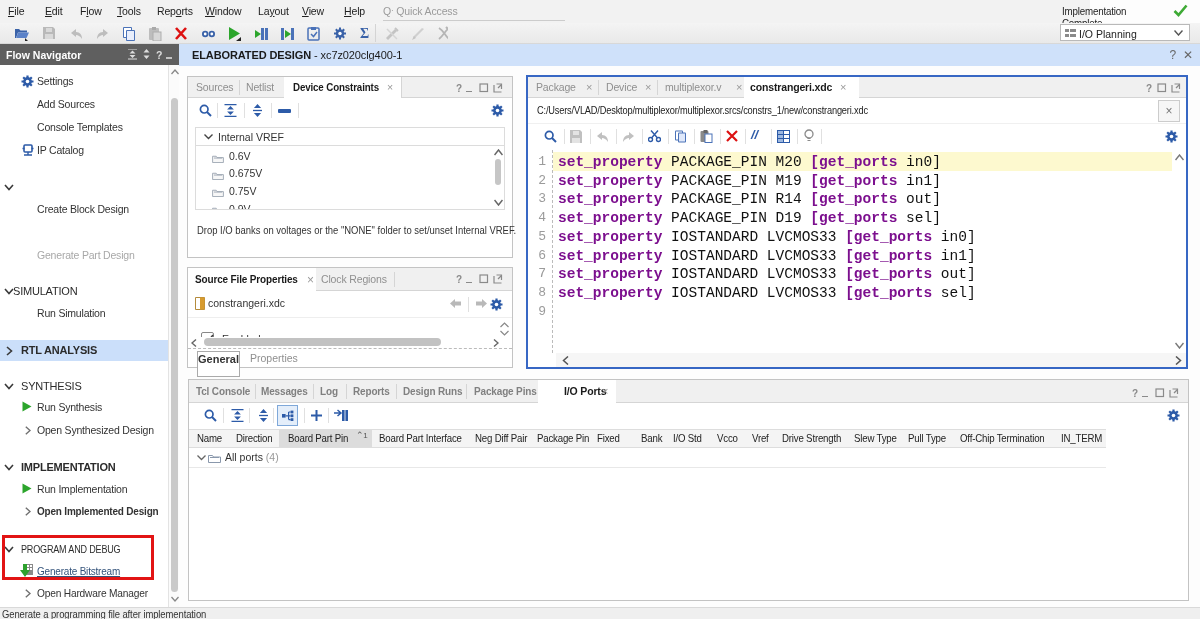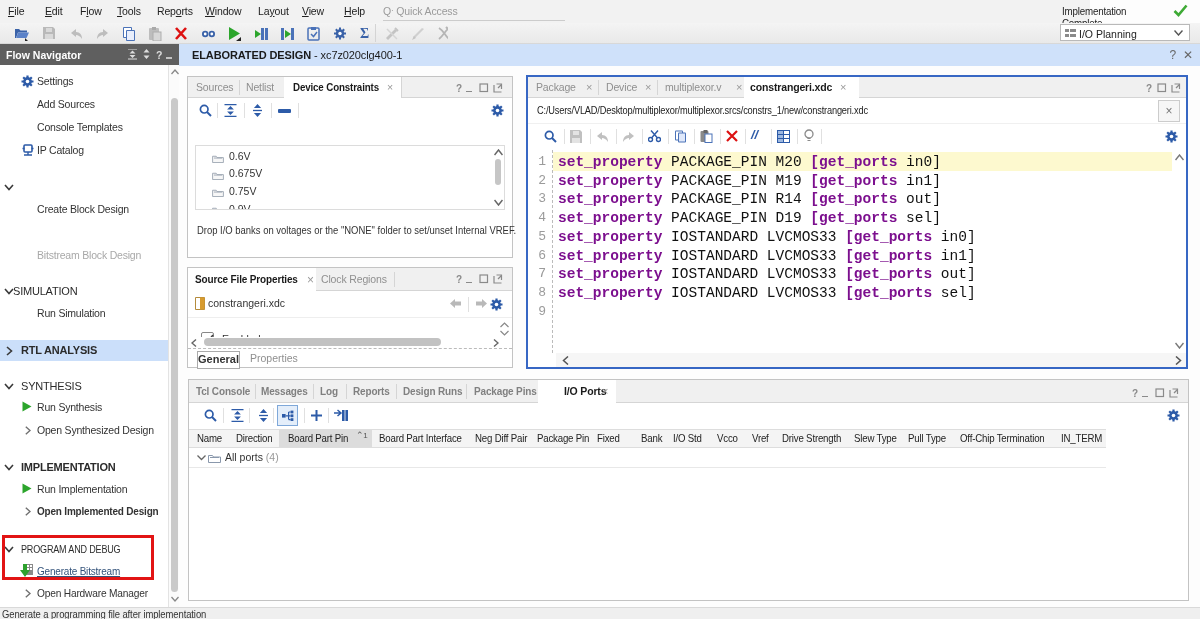--- a/index.html
+++ b/index.html
@@ -197,21 +197,21 @@
   <svg class="abs" style="left:22px;top:79px" width="12" height="13" viewBox="0 0 12 13">
       <rect x="2" y="1" width="8" height="7" rx="1" fill="none" stroke="#2d5ba8" stroke-width="1.6"></rect>
       <path d="M6 8 v3 M2 11 h8 M0.5 4.5 h2 M9.5 4.5 h2" stroke="#2d5ba8" stroke-width="1.4"></path>
     </svg>
   <div class="nrow" style="top:75px;left:37px">IP Catalog</div>
 
   <svg class="abs" style="left:4px;top:119px" width="10" height="7" viewBox="0 0 10 7">
       <path d="M1 1 L5 5.5 L9 1" stroke="#3a3a3a" stroke-width="1.6" fill="none"></path>
     </svg>
   <div class="nrow" style="top:134px;left:37px">Create Block Design</div>
-  <div class="nrow gray" style="top:180px;left:37px">Bitstream Block Design</div>
+  <div class="nrow gray" style="top:180px;left:37px">Generate Part Design</div>
 
   <svg class="abs" style="left:4px;top:223px" width="10" height="7" viewBox="0 0 10 7">
       <path d="M1 1 L5 5.5 L9 1" stroke="#3a3a3a" stroke-width="1.6" fill="none"></path>
     </svg>
   <div class="nrow nsec" style="top:216px;left:13px">SIMULATION</div>
   <div class="nrow" style="top:238px;left:37px">Run Simulation</div>
 
   <svg class="abs" style="left:6px;top:281px" width="7" height="10" viewBox="0 0 7 10">
       <path d="M1 1 L5.5 5 L1 9" stroke="#3a3a3a" stroke-width="1.6" fill="none"></path>
     </svg>
@@ -312,20 +312,26 @@
     <div class="abs" style="left:110px;top:4px;width:1px;height:15px;background:#e0e0e0"></div>
     <svg class="abs" style="right:8px;top:5px" width="13" height="13" viewBox="0 0 13 13">
         <circle cx="6.5" cy="6.5" r="4.4" fill="#2d5ba8"></circle>
         <g stroke="#2d5ba8" stroke-width="2.2">
           <path d="M6.5 0.5 v12 M0.5 6.5 h12 M2.2 2.2 l8.6 8.6 M10.8 2.2 l-8.6 8.6"></path>
         </g>
         <circle cx="6.5" cy="6.5" r="1.8" fill="#fff"></circle>
       </svg>
   </div>
 
+  <div class="abs" style="left:7px;top:50px;right:7px;height:18px;border:1px solid #dcdcdc;border-bottom:none">
+    <svg class="abs" style="left:8px;top:6px" width="9" height="6" viewBox="0 0 9 6">
+        <path d="M0.5 0.5 L4.5 4.5 L8.5 0.5" stroke="#444" stroke-width="1.4" fill="none"></path>
+      </svg>
+    <span class="abs" style="left:22px;top:3px;font-size:10.5px">Internal VREF</span>
+  </div>
   <div class="abs" style="left:7px;top:68px;right:7px;height:65px;border:1px solid #dcdcdc;overflow:hidden">
 <svg class="abs" style="left:16px;top:8px" width="12" height="9" viewBox="0 0 13 10">
         <path d="M0.5 9.5 v-7 h4 l1 1.5 h7 v5.5 z" fill="#f7f7f7" stroke="#9aa4b0"></path>
         <path d="M2 4.5 h9" stroke="#9aa4b0"></path>
       </svg>
     <div class="abs" style="left:33px;top:4px;font-size:10.5px">0.6V</div>
 <svg class="abs" style="left:16px;top:25px" width="12" height="9" viewBox="0 0 13 10">
         <path d="M0.5 9.5 v-7 h4 l1 1.5 h7 v5.5 z" fill="#f7f7f7" stroke="#9aa4b0"></path>
         <path d="M2 4.5 h9" stroke="#9aa4b0"></path>
       </svg>
@@ -405,21 +411,21 @@
   <div class="abs" style="left:0;top:69px;width:100%;height:11px">
     <svg class="abs" style="left:3px;top:2px" width="6" height="8" viewBox="0 0 6 8">
         <path d="M5 0.5 L1 4 L5 7.5" stroke="#666" stroke-width="1.4" fill="none"></path>
       </svg>
     <div class="abs" style="left:16px;top:1px;width:237px;height:8px;background:#c2c2c2;border-radius:4px"></div>
     <svg class="abs" style="left:305px;top:2px" width="6" height="8" viewBox="0 0 6 8">
         <path d="M1 0.5 L5 4 L1 7.5" stroke="#666" stroke-width="1.4" fill="none"></path>
       </svg>
   </div>
   <div class="abs" style="left:0;top:80px;width:100%;border-top:1px dashed #bbb"></div>
-  <div class="abs" style="left:9px;top:83px;width:43px;height:18px;border:1px solid #aaa;background:#fff;font-weight:bold;font-size:11px;text-align:left;line-height:14px">General</div>
+  <div class="abs" style="left:9px;top:83px;width:43px;height:26px;border:1px solid #aaa;background:#fff;font-weight:bold;font-size:11px;text-align:left;line-height:14px">General</div>
   <span class="abs" style="left:62px;top:84px;font-size:10.5px;color:#8f8f8f">Properties</span>
 </div>
 
 <div class="panel" style="left:526px;top:75px;width:662px;height:294px;border:2px solid #3767c4">
   <div class="tabbar" style="height:21px">
     <span class="tab" style="left:8px">Package</span>
     <span class="abs" style="left:58px;top:4px;color:#999;font-size:11px">×</span>
     <div class="abs" style="left:70px;top:3px;width:1px;height:15px;background:#d5d5d5"></div>
     <span class="tab" style="left:78px">Device</span>
     <span class="abs" style="left:117px;top:4px;color:#999;font-size:11px">×</span>

